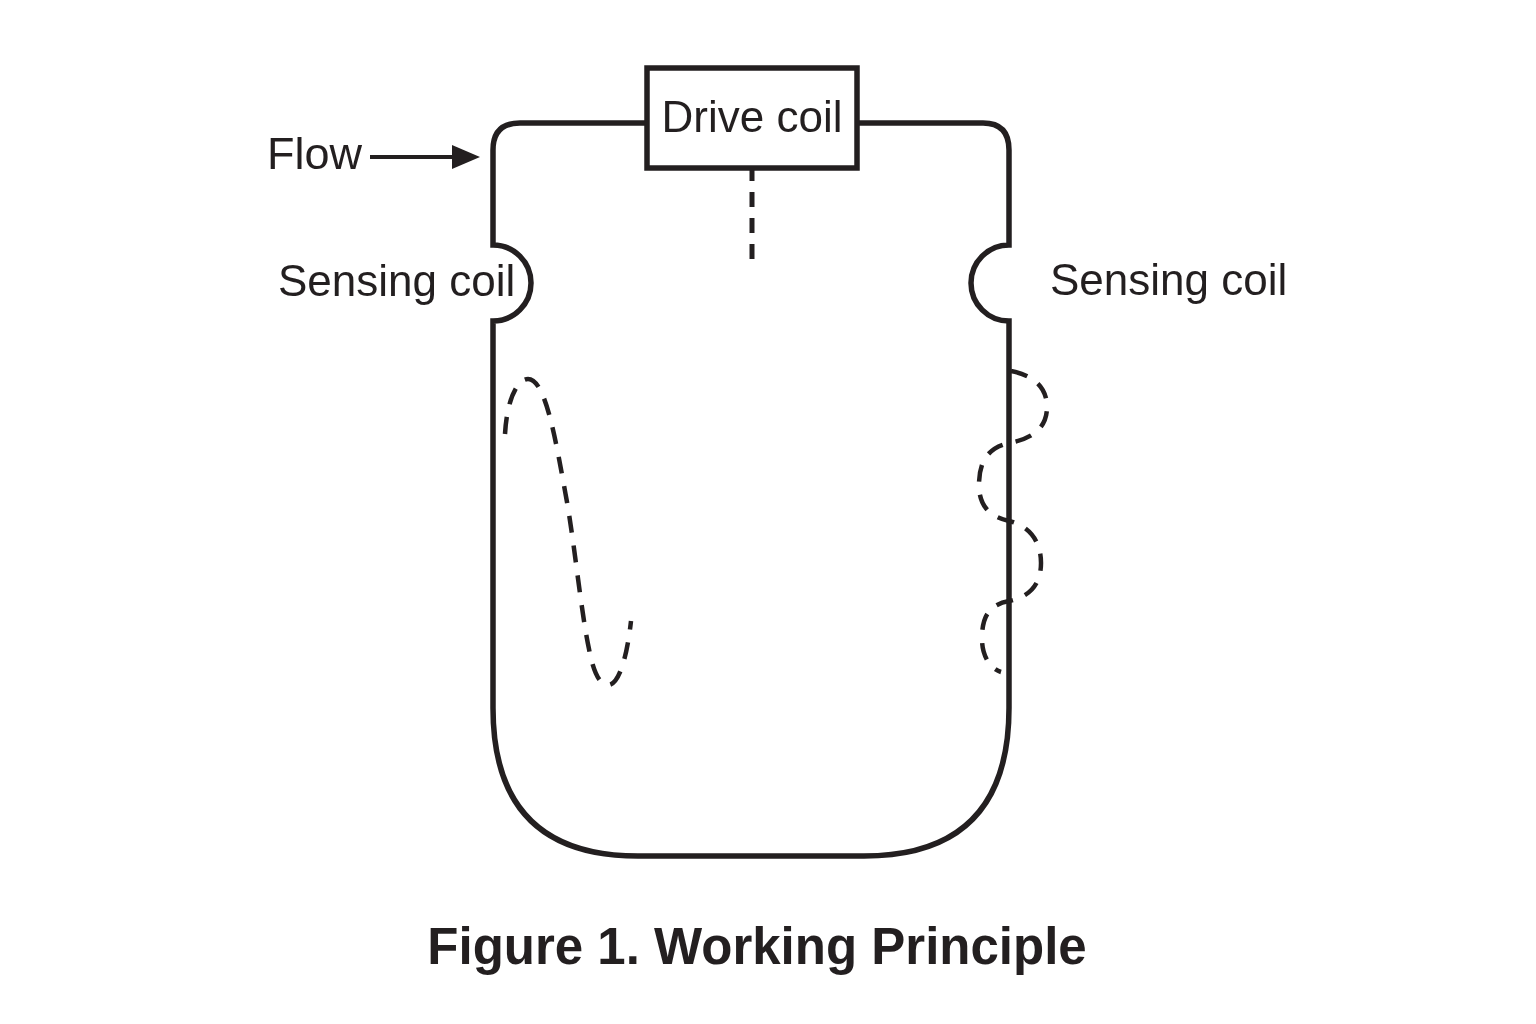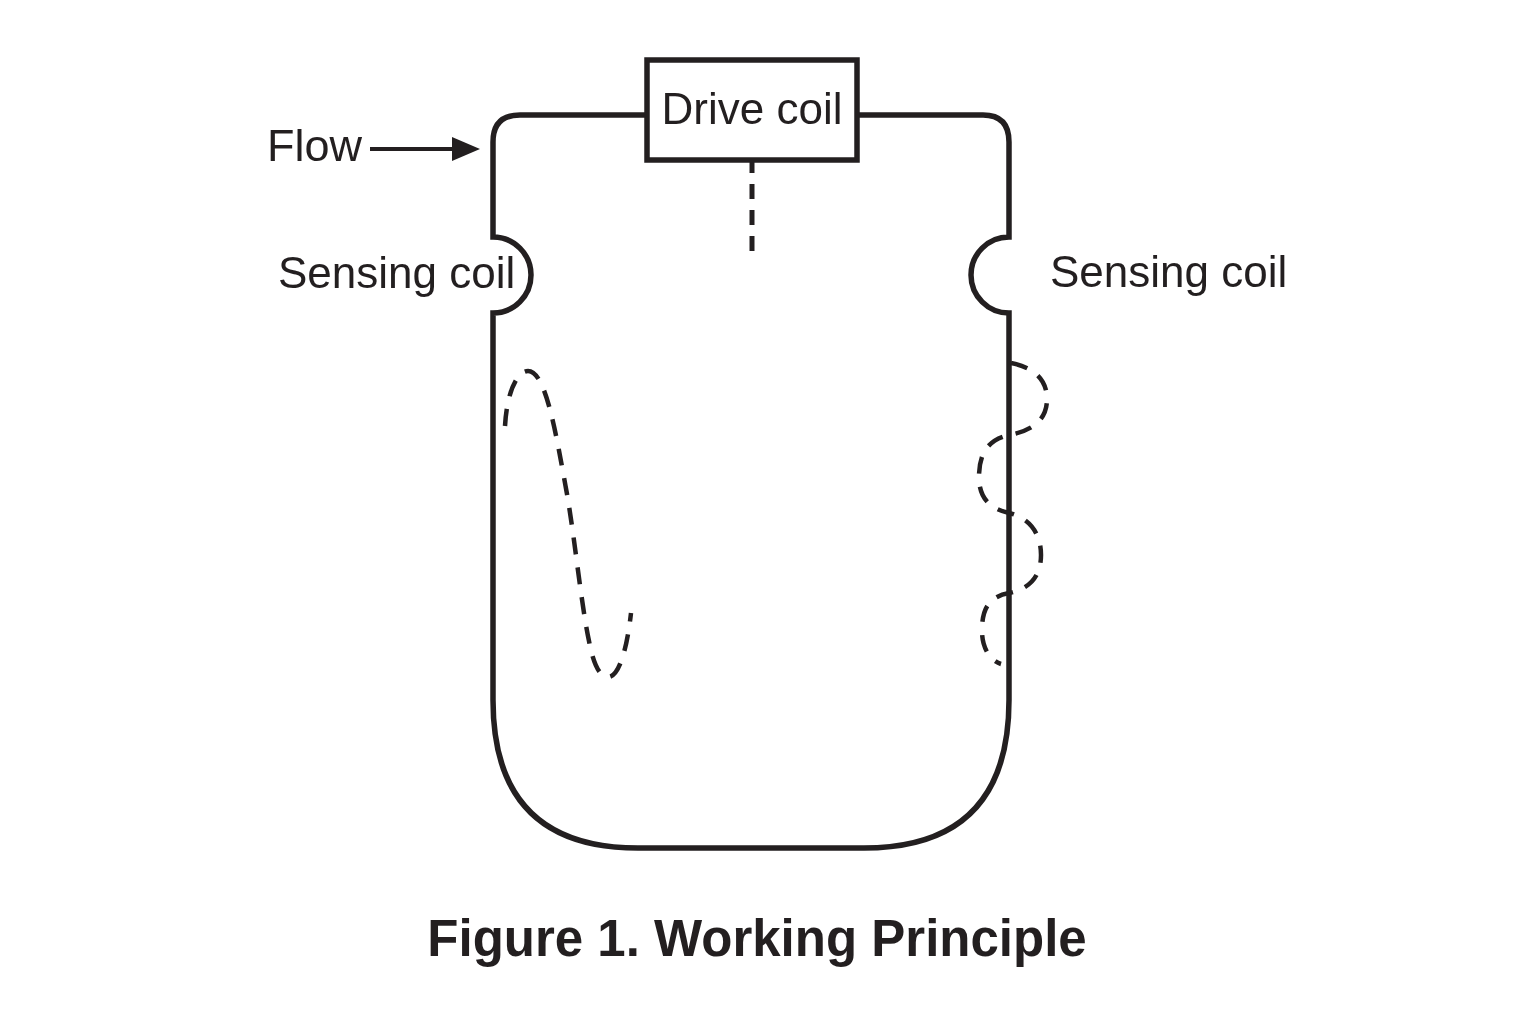--- a/index.html
+++ b/index.html
@@ -9,20 +9,21 @@
     width: 1536px;
     height: 1024px;
     overflow: hidden;
     font-family: "Liberation Sans", sans-serif;
   }
   .stage {
     position: relative;
     width: 1536px;
     height: 912px;
     background: #ffffff;
+    margin-top: 8px;
   }
   svg { display: block; }
   text {
     font-family: "Liberation Sans", "DejaVu Sans", sans-serif;
   }
   .lbl { font-size: 44px; font-weight: 400; }
   .flow-lbl { font-size: 45px; font-weight: 400; }
   .caption { font-size: 51px; font-weight: 700; }
 </style>
 </head>

